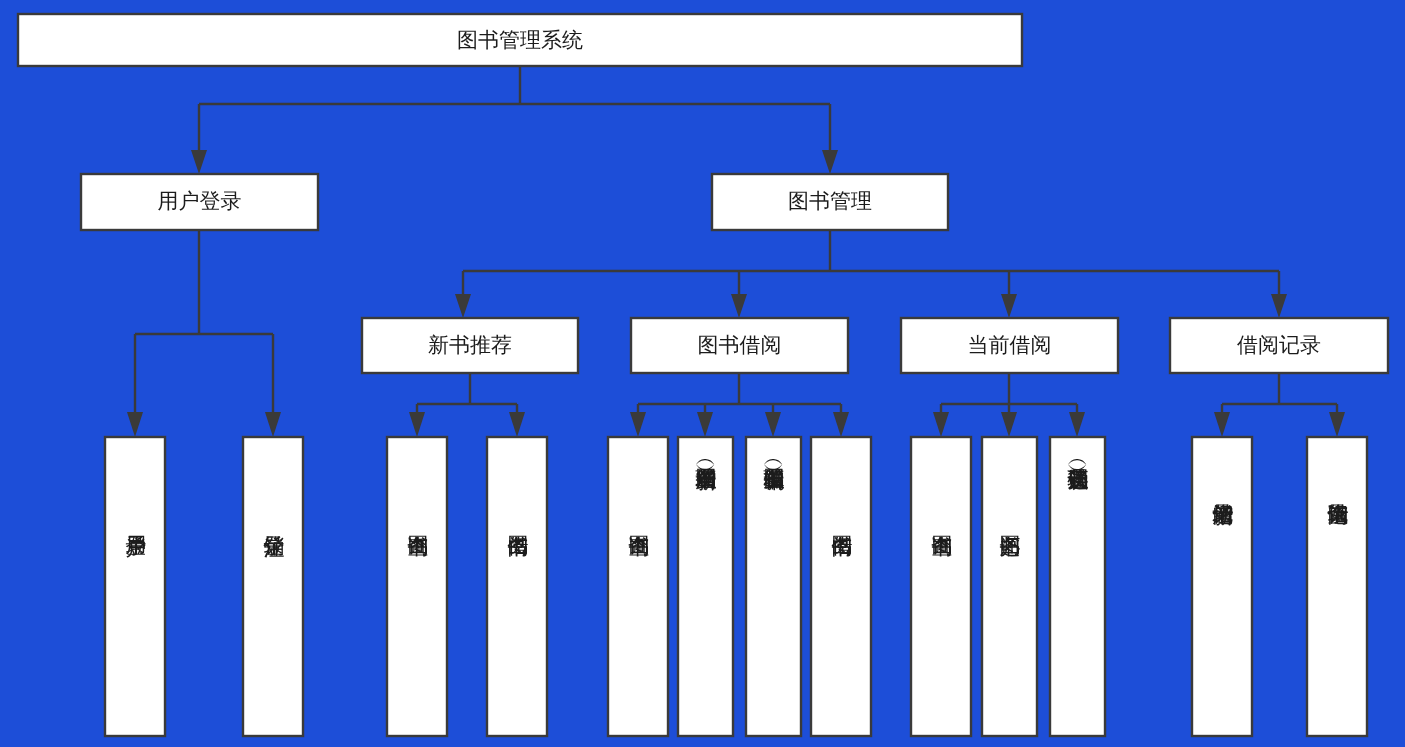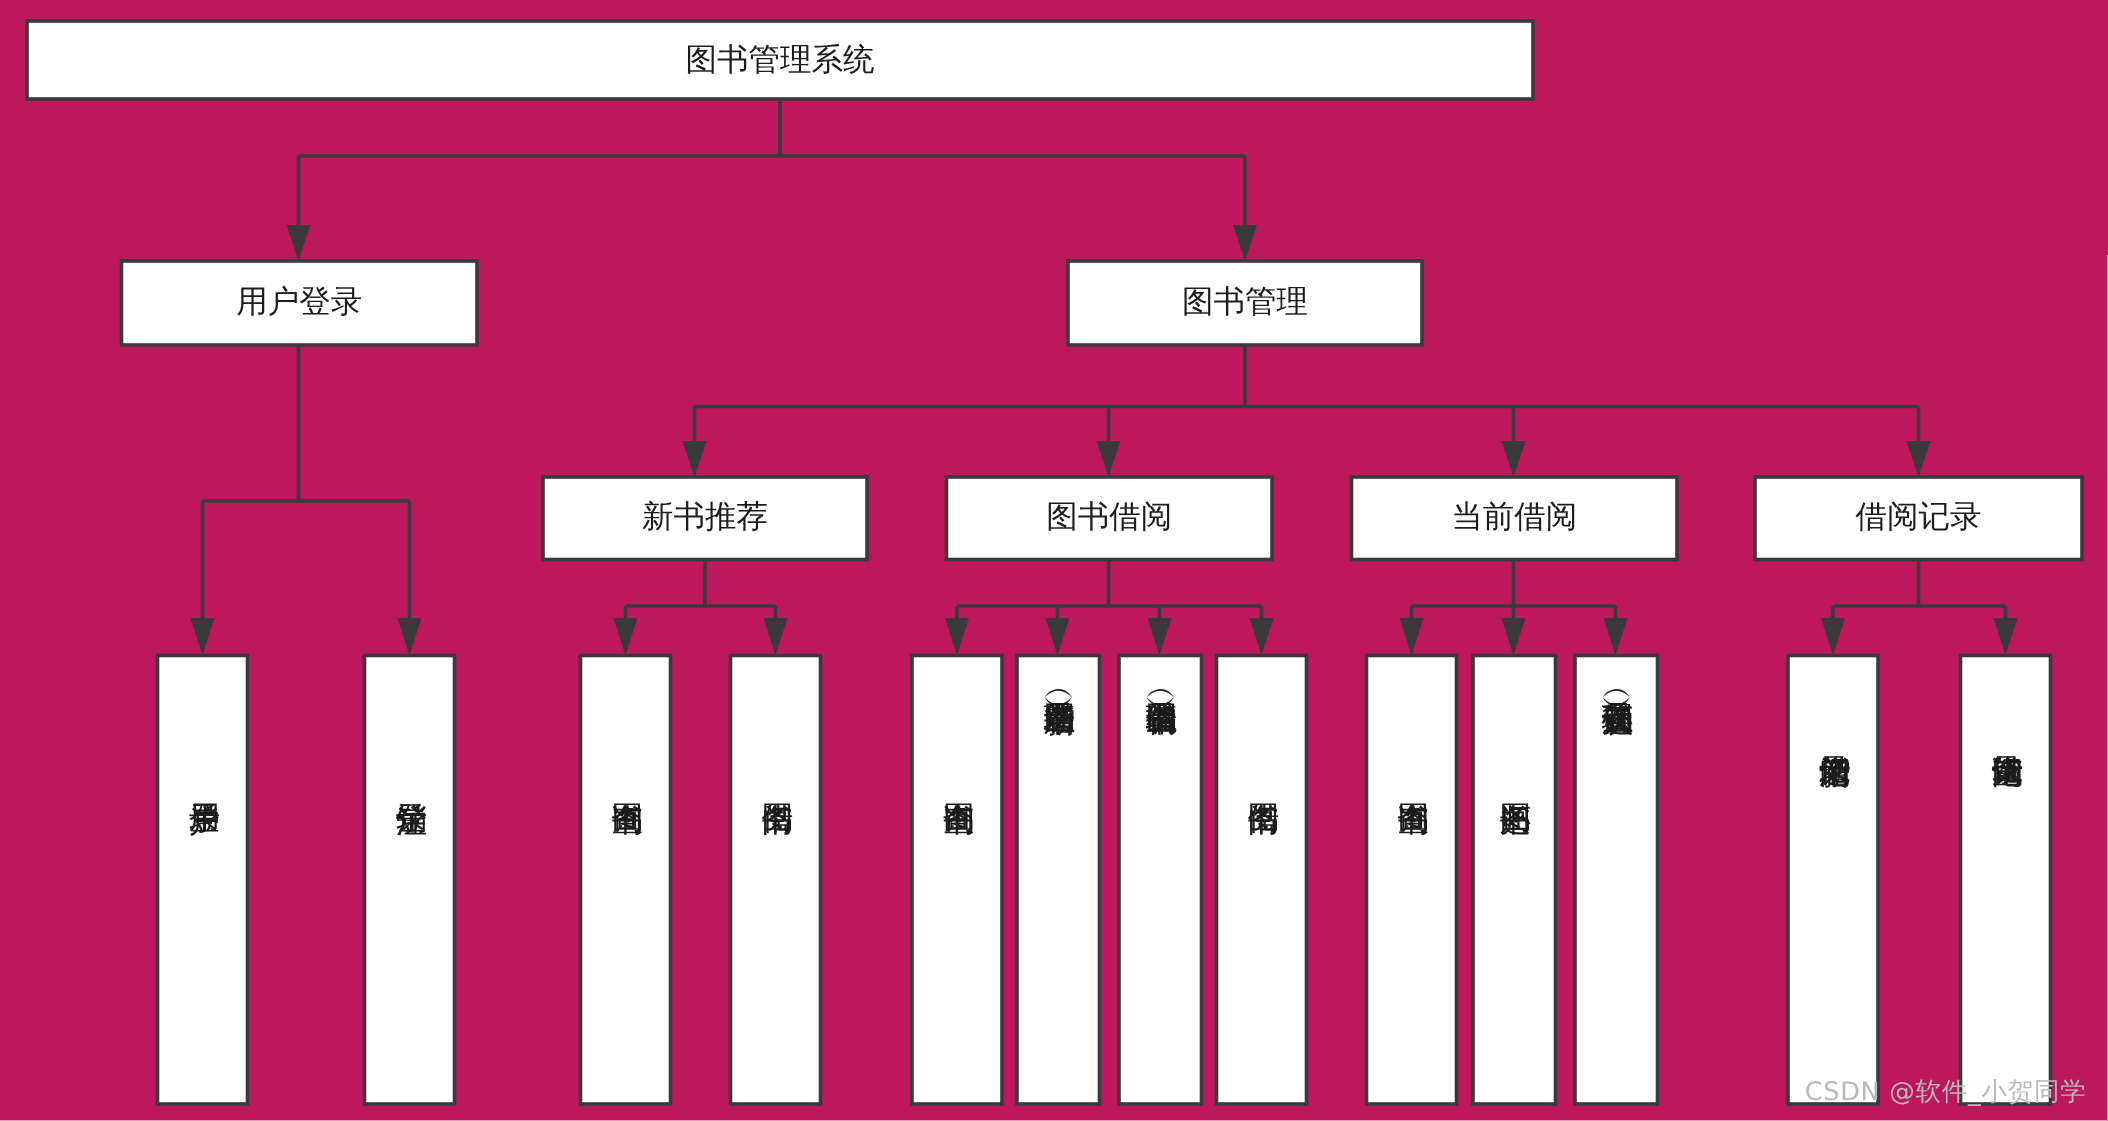--- a/index.html
+++ b/index.html
@@ -7,21 +7,21 @@
     padding: 0;
     background: #ffffff;
   }
   body {
     font-family: "DejaVu Sans", "Liberation Sans", sans-serif;
   }
   #diagram-root {
     position: relative;
     width: 1405px;
     height: 747px;
-    background: #be185d;
+    background: #1d4ed8;
     overflow: hidden;
   }
   svg#flow {
     position: absolute;
     left: 0;
     top: 0;
     width: 1405px;
     height: 747px;
   }
   .node-box {
@@ -245,15 +245,14 @@
       <text class="leaf-label" x="1222" y="487" writing-mode="tb">新增借阅记录</text>
     </g>
 
     <g>
       <rect class="leaf-box" x="1307" y="437" width="60" height="299"></rect>
       <text class="leaf-label" x="1337" y="487" writing-mode="tb">查询借阅记录</text>
     </g>
 
   </svg>
 
-  <div class="watermark">CSDN @软件_小贺同学</div>
 
 </div>
 
 </body></html>

